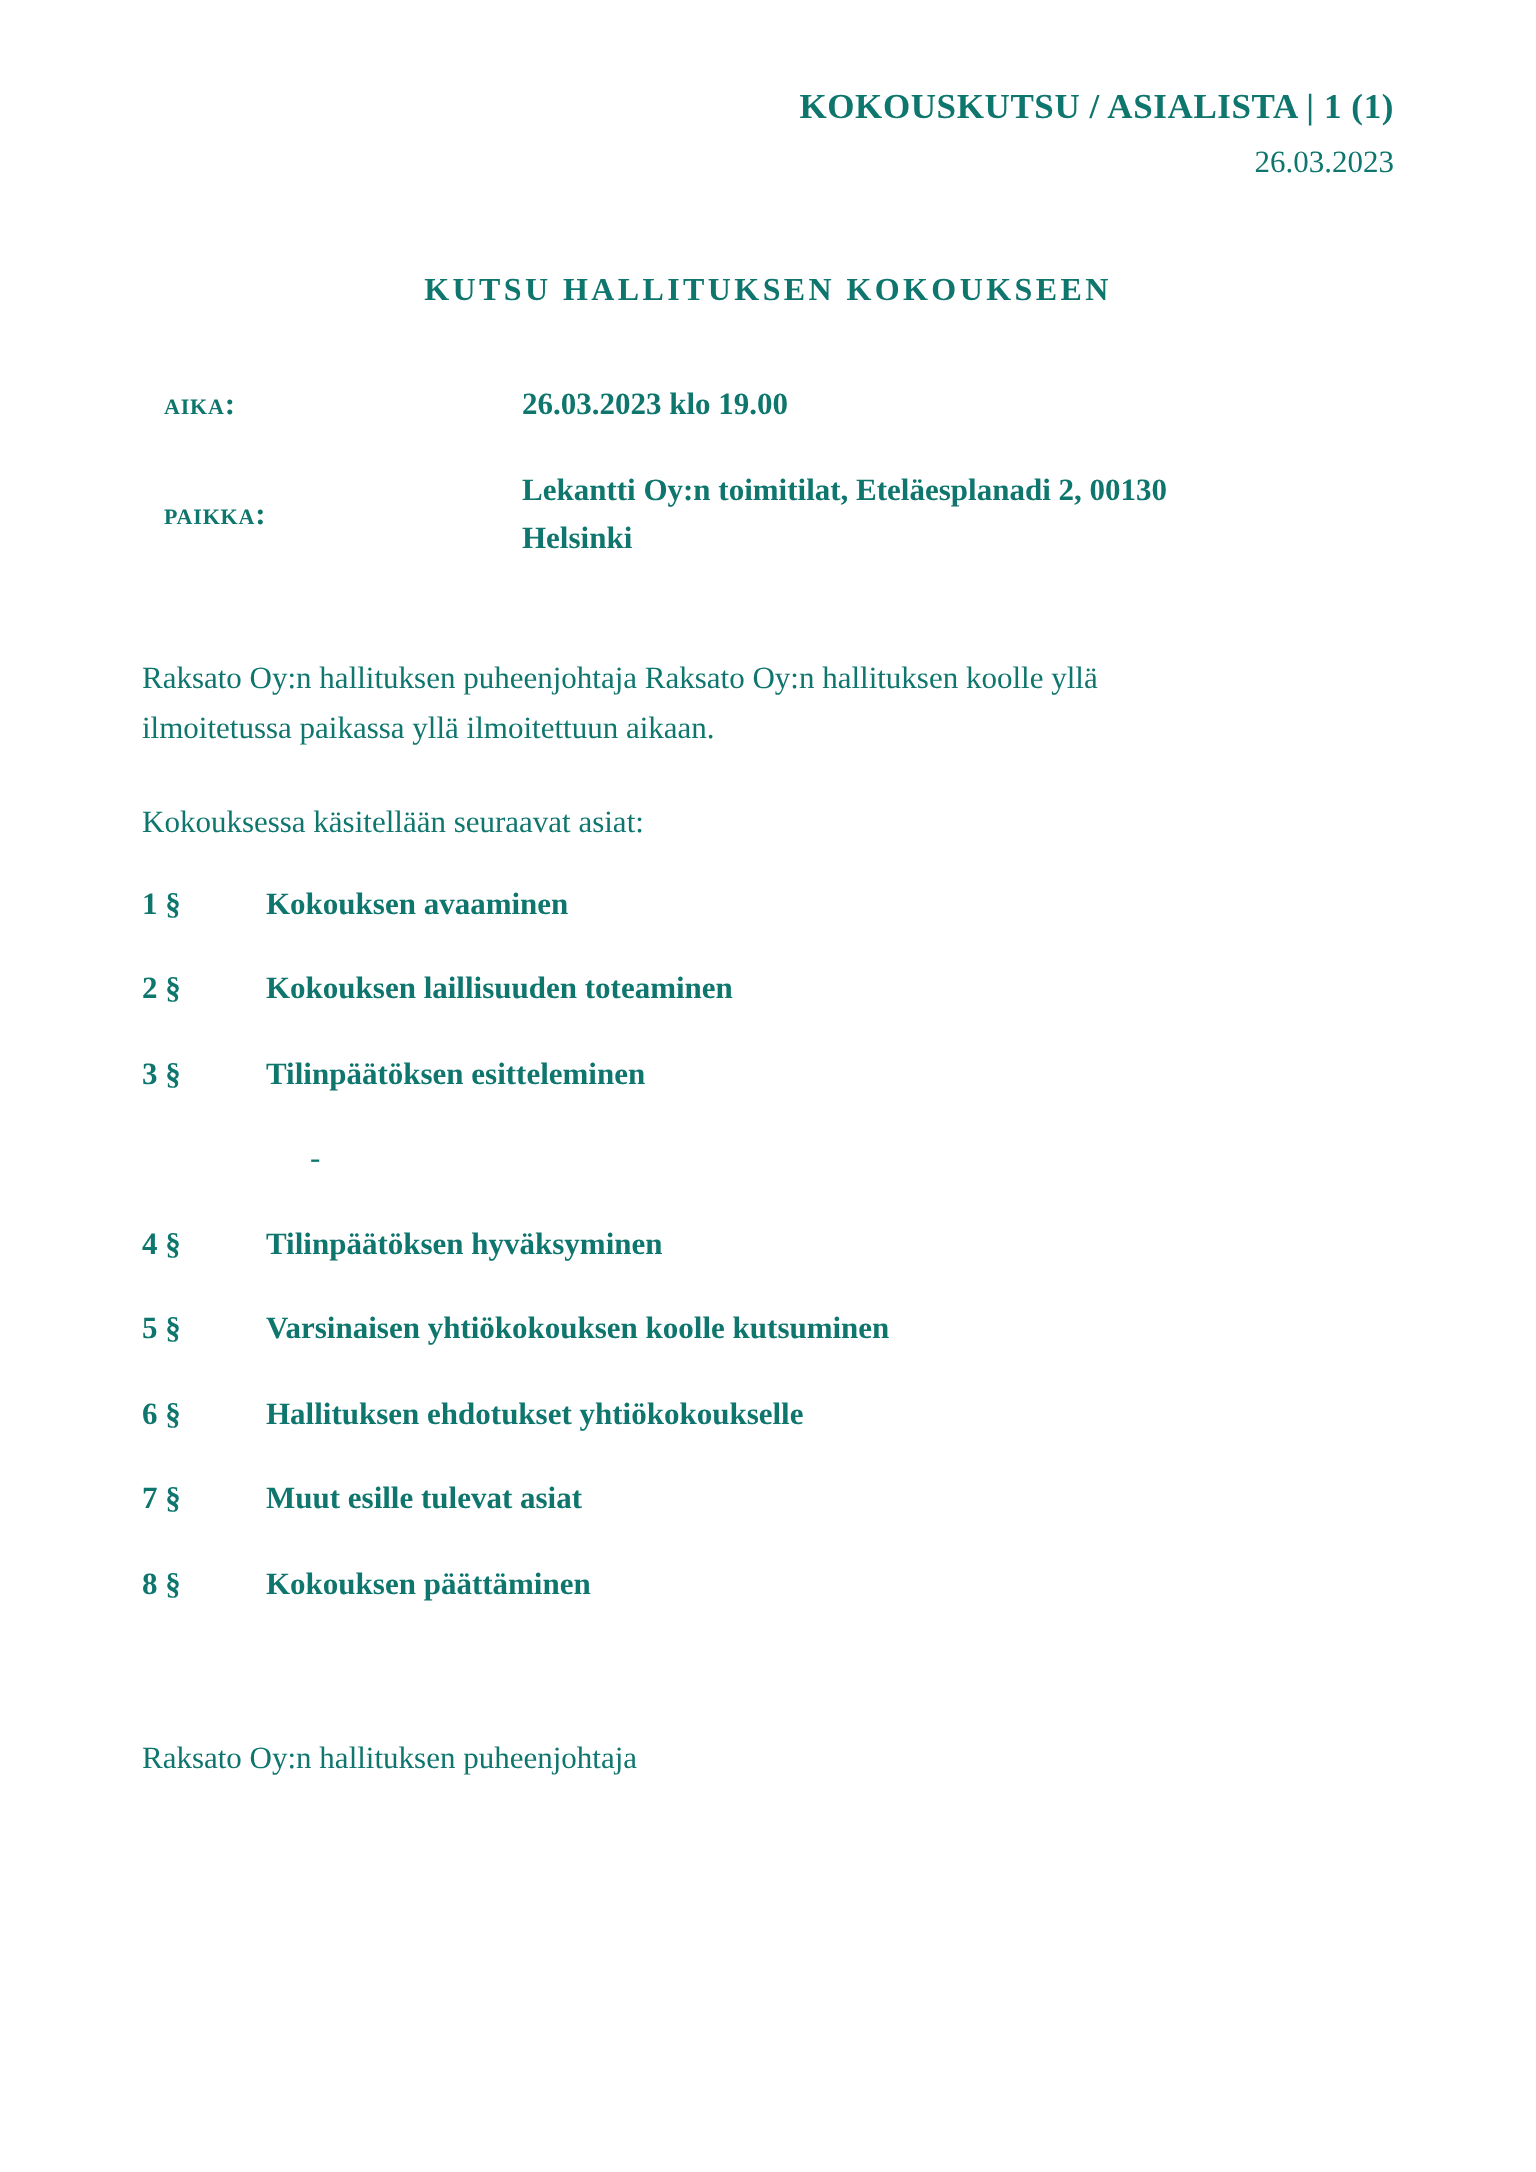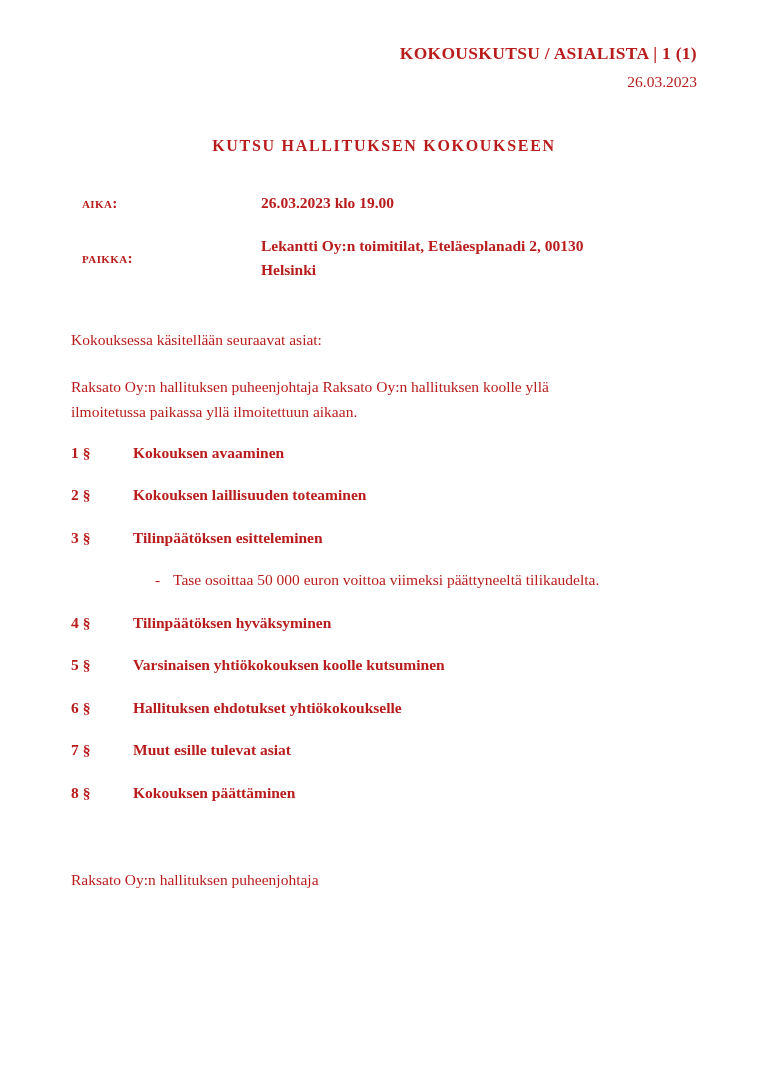--- a/index.html
+++ b/index.html
@@ -6,21 +6,21 @@
     margin: 0;
     padding: 0;
     background: #ffffff;
   }
   .page {
     position: relative;
     width: 768px;
     height: 1086px;
     background: #ffffff;
     font-family: "Liberation Serif", "DejaVu Serif", serif;
-    color: #b91c1c;
+    color: #0f766e;
     overflow: hidden;
   }
 
   
   .doc-header {
     position: absolute;
     top: 43px;
     left: 71px;
     width: 626px;
     text-align: right;
@@ -170,22 +170,22 @@
       <div class="meta-label">Aika:</div>
       <div class="meta-value">26.03.2023 klo 19.00</div>
     </div>
     <div class="meta-row">
       <div class="meta-label">Paikka:</div>
       <div class="meta-value">Lekantti Oy:n toimitilat, Eteläesplanadi 2, 00130 Helsinki</div>
     </div>
   </div>
 
   <div class="body-block">
+    <p class="body-par">Raksato Oy:n hallituksen puheenjohtaja Raksato Oy:n hallituksen koolle yllä ilmoitetussa paikassa yllä ilmoitettuun aikaan.</p>
     <p class="body-par">Kokouksessa käsitellään seuraavat asiat:</p>
-    <p class="body-par">Raksato Oy:n hallituksen puheenjohtaja Raksato Oy:n hallituksen koolle yllä ilmoitetussa paikassa yllä ilmoitettuun aikaan.</p>
   </div>
 
   <div class="agenda">
 
     <div class="agenda-item">
       <div class="agenda-num">1 §</div>
       <div class="agenda-label">Kokouksen avaaminen</div>
     </div>
 
     <div class="agenda-item">
@@ -193,21 +193,20 @@
       <div class="agenda-label">Kokouksen laillisuuden toteaminen</div>
     </div>
 
     <div class="agenda-item">
       <div class="agenda-num">3 §</div>
       <div class="agenda-label">Tilinpäätöksen esitteleminen</div>
     </div>
 
     <div class="agenda-sub">
       <div class="agenda-sub-bullet">-</div>
-      <div class="agenda-sub-text">Tase osoittaa 50 000 euron voittoa viimeksi päättyneeltä tilikaudelta.</div>
     </div>
 
     <div class="agenda-item">
       <div class="agenda-num">4 §</div>
       <div class="agenda-label">Tilinpäätöksen hyväksyminen</div>
     </div>
 
     <div class="agenda-item">
       <div class="agenda-num">5 §</div>
       <div class="agenda-label">Varsinaisen yhtiökokouksen koolle kutsuminen</div>

